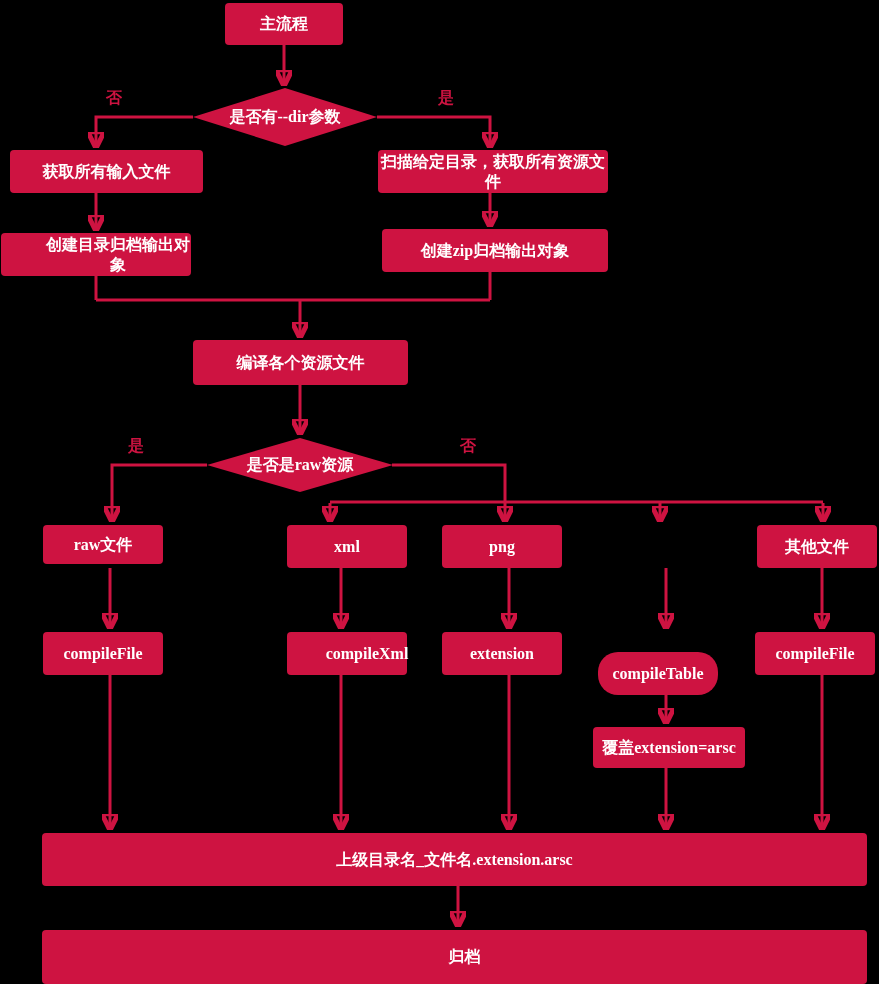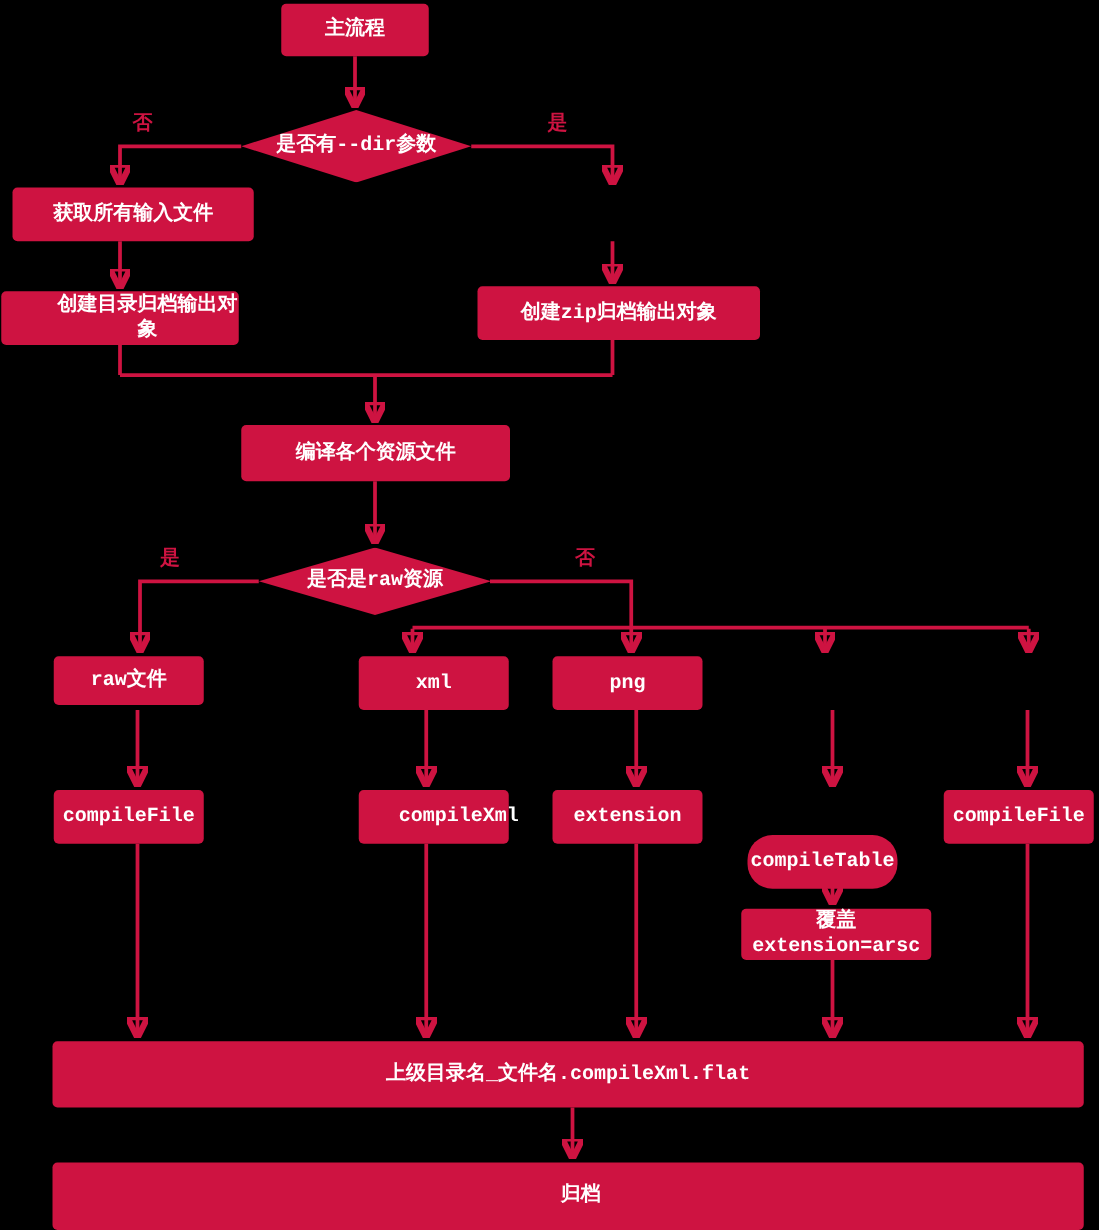--- a/index.html
+++ b/index.html
@@ -5,21 +5,21 @@
   :root{
     --red:#CE1341;
     --bg:#000000;
     --node-text:#FFFFFF;
   }
   html,body{margin:0;padding:0;background:var(--bg);}
   .stage{
     position:relative;
     width:879px;height:984px;
     background:var(--bg);
-    font-family:Liberation Mono, monospace;
+    font-family:Liberation Serif, serif;
     overflow:hidden;
   }
   .edges{position:absolute;left:0;top:0;}
   .edges path{stroke:var(--red);stroke-width:3;fill:none;}
   .node{
     position:absolute;
     background:var(--red);
     color:var(--node-text);
     display:flex;align-items:center;justify-content:center;
     text-align:center;
@@ -80,41 +80,43 @@
 
   <div class="node" style="left:225px;top:3px;width:118px;height:42px;">主流程</div>
 
   <div class="node diamond" style="left:193px;top:88px;width:184px;height:58px;">是否有--dir参数</div>
 
   <div class="edge-label" style="left:106px;top:88px;">否</div>
   <div class="edge-label" style="left:438px;top:88px;">是</div>
 
   <div class="node" style="left:10px;top:150px;width:193px;height:43px;">获取所有输入文件</div>
 
+  <div class="node" style="left:378px;top:150px;width:230px;height:43px;">扫描给定目录，获取所有资源文件</div>
 
   <div class="node" style="left:1px;top:233px;width:190px;height:43px;padding-left:44px;">创建目录归档输出对象</div>
 
   <div class="node" style="left:382px;top:229px;width:226px;height:43px;">创建zip归档输出对象</div>
 
   <div class="node" style="left:193px;top:340px;width:215px;height:45px;">编译各个资源文件</div>
 
   <div class="node diamond" style="left:207px;top:438px;width:186px;height:54px;">是否是raw资源</div>
 
   <div class="edge-label" style="left:128px;top:436px;">是</div>
   <div class="edge-label" style="left:460px;top:436px;">否</div>
 
   <div class="node" style="left:43px;top:525px;width:120px;height:39px;">raw文件</div>
   <div class="node" style="left:287px;top:525px;width:120px;height:43px;">xml</div>
   <div class="node" style="left:442px;top:525px;width:120px;height:43px;">png</div>
+  <div class="node" style="left:757px;top:525px;width:120px;height:43px;">其他文件</div>
 
   <div class="node" style="left:43px;top:632px;width:120px;height:43px;">compileFile</div>
   <div class="node" style="left:287px;top:632px;width:120px;height:43px;padding-left:40px;">compileXml</div>
   <div class="node" style="left:442px;top:632px;width:120px;height:43px;">extension</div>
-  <div class="node" style="left:598px;top:668px;width:120px;height:43px;border-radius:20px;">compileTable</div>
+  <div class="node" style="left:598px;top:652px;width:120px;height:43px;border-radius:20px;">compileTable</div>
   <div class="node" style="left:755px;top:632px;width:120px;height:43px;">compileFile</div>
 
   <div class="node" style="left:593px;top:727px;width:152px;height:41px;">覆盖extension=arsc</div>
 
-  <div class="node" style="left:42px;top:833px;width:825px;height:53px;">上级目录名_文件名.compileXml.flat</div>
+  <div class="node" style="left:42px;top:833px;width:825px;height:53px;">上级目录名_文件名.extension.arsc</div>
 
   <div class="node" style="left:42px;top:930px;width:825px;height:54px;padding-left:20px;">归档</div>
 
 </div>
 
 </body></html>

